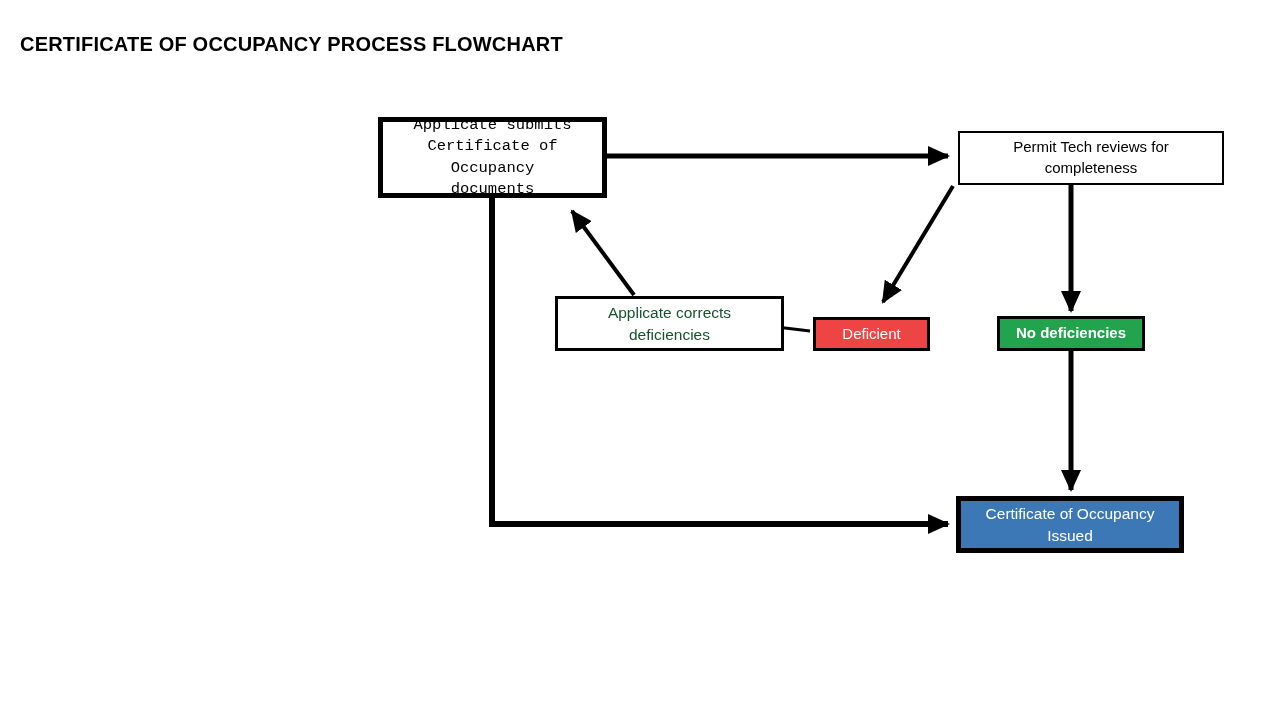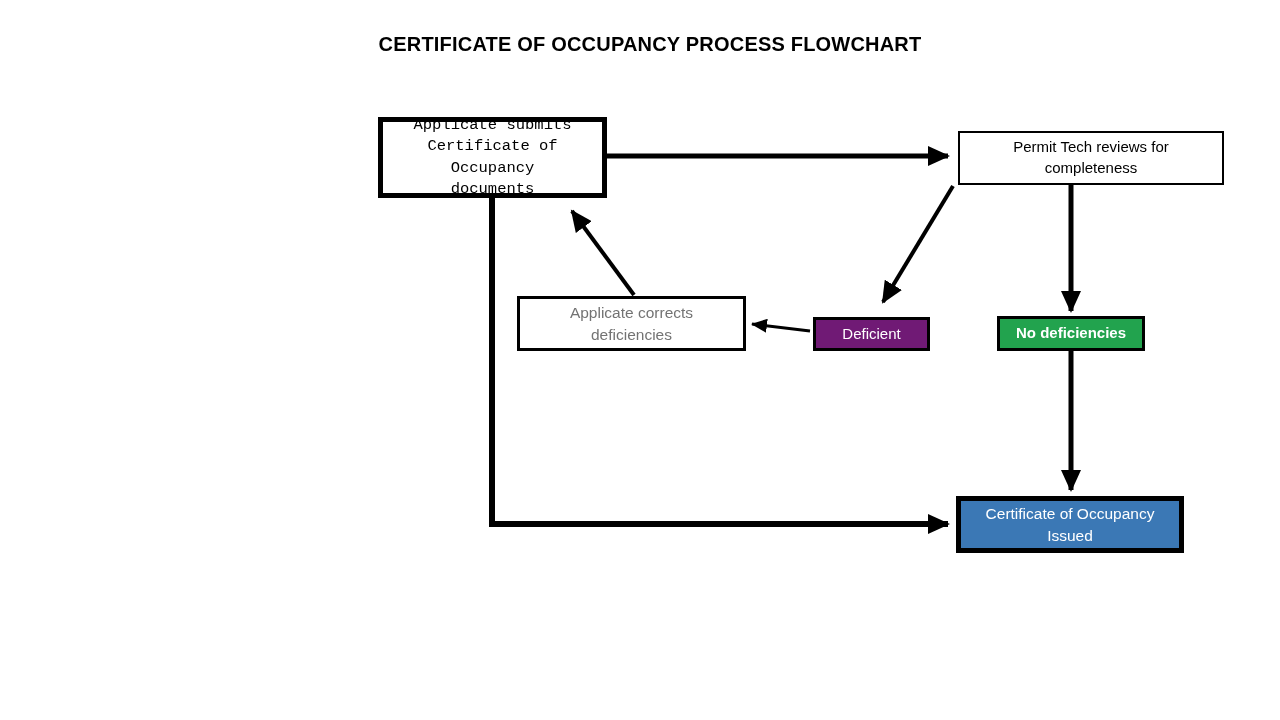--- a/index.html
+++ b/index.html
@@ -13,21 +13,21 @@
     width: 1280px;
     height: 720px;
     background: #ffffff;
     overflow: hidden;
   }
   .title {
     position: absolute;
     left: 20px;
     top: 33px;
     width: 1260px;
-    text-align: center;
+    text-align: left;
     font-size: 20px;
     font-weight: bold;
     letter-spacing: 0.2px;
     color: #000000;
   }
   .edges-layer {
     position: absolute;
     left: 0;
     top: 0;
     width: 1280px;
@@ -109,23 +109,23 @@
     <line x1="1071" y1="351" x2="1071" y2="490" stroke="#000000" stroke-width="5" marker-end="url(#ah-med)"></line>
   </svg>
 
   <div class="node node-applicate-submits" style="background: rgb(255, 255, 255); color: rgb(0, 0, 0);">Applicate submits
 Certificate of Occupancy
 documents</div>
 
   <div class="node node-permit-tech" style="background: rgb(255, 255, 255); color: rgb(0, 0, 0);">Permit Tech reviews for
 completeness</div>
 
-  <div class="node node-applicate-corrects" style="background: rgb(255, 255, 255); color: #737373;">Applicate corrects
+  <div class="node node-applicate-corrects" style="background: rgb(255, 255, 255); color: #14532d; margin-left: 38px;">Applicate corrects
 deficiencies</div>
 
-  <div class="node node-deficient" style="background: #701a75; color: rgb(255, 255, 255);">Deficient</div>
+  <div class="node node-deficient" style="background: #ef4444; color: rgb(255, 255, 255);">Deficient</div>
 
   <div class="node node-no-deficiencies" style="background: rgb(34, 163, 78); color: rgb(255, 255, 255); font-weight: bold;">No deficiencies</div>
 
   <div class="node node-coo-issued" style="background: rgb(59, 120, 181); color: rgb(255, 255, 255);">Certificate of Occupancy
 Issued</div>
 
 </div>
 
 </body></html>

